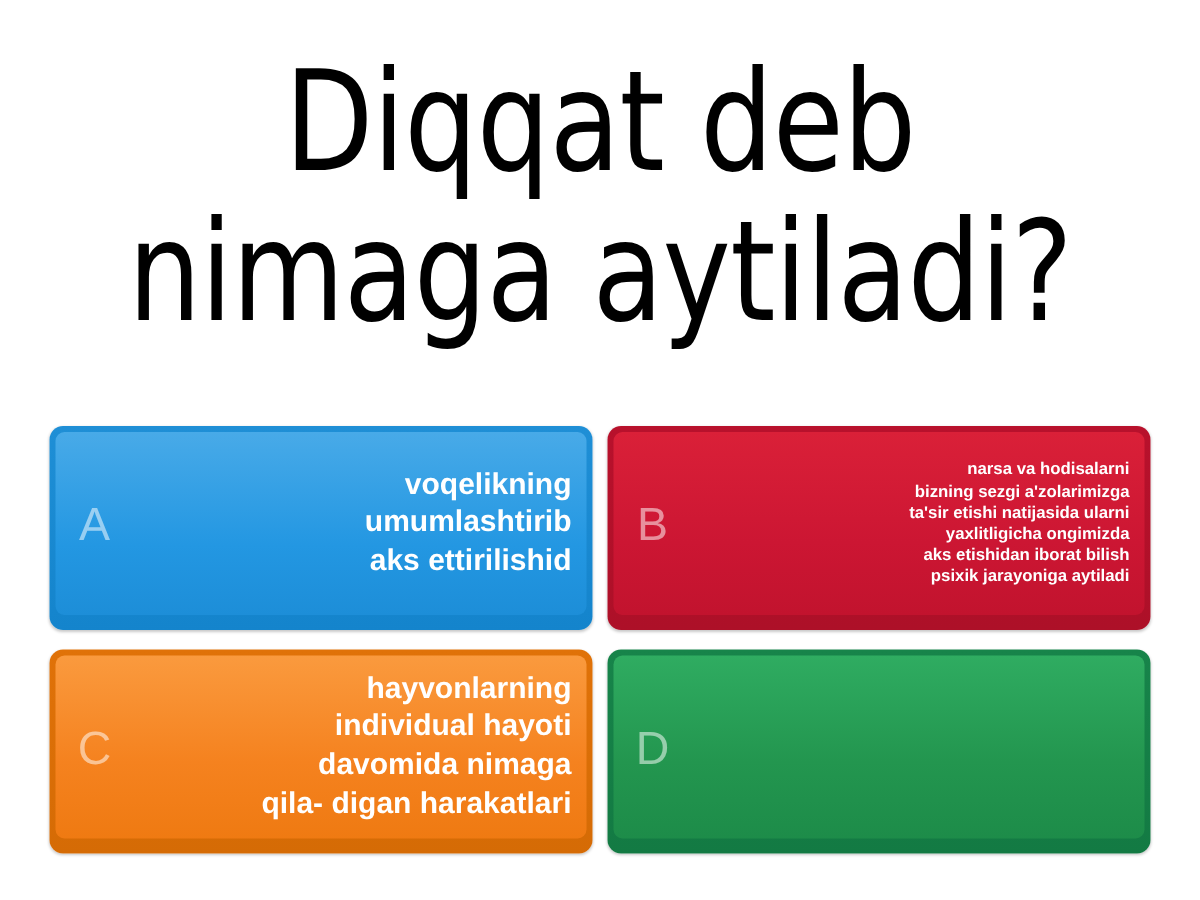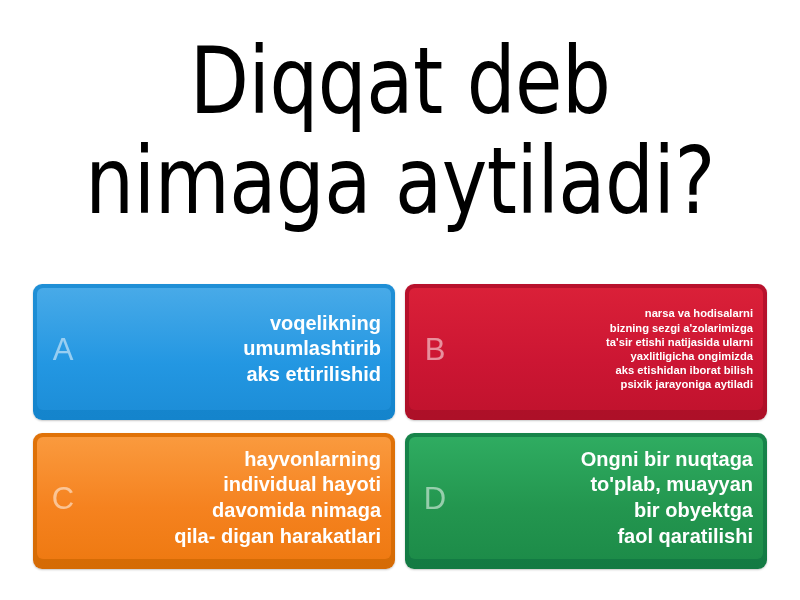--- a/index.html
+++ b/index.html
@@ -146,20 +146,16 @@
       <div class="card-text size-normal">hayvonlarning
 individual hayoti
 davomida nimaga
 qila- digan harakatlari</div>
     </div>
   </div>
 
   <div class="answer-card" id="card-d">
     <div class="card-face">
       <div class="card-letter">D</div>
-      <div class="card-text size-normal">Ongni bir nuqtaga
-to'plab, muayyan
-bir obyektga
-faol qaratilishi</div>
     </div>
   </div>
 
 </div>
 
 </body></html>

